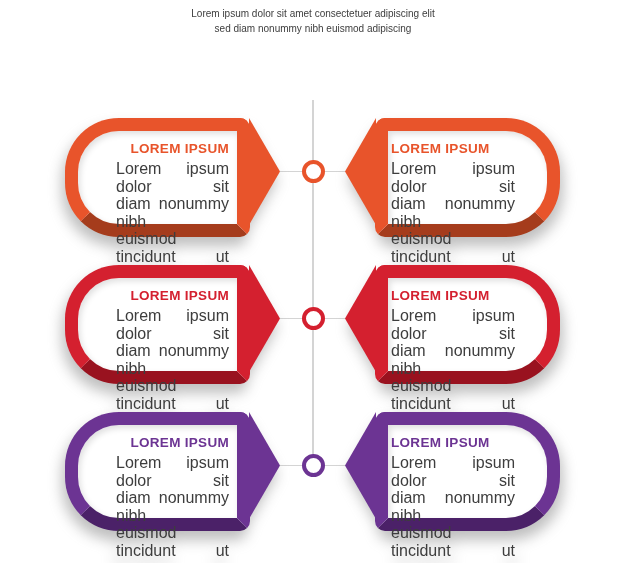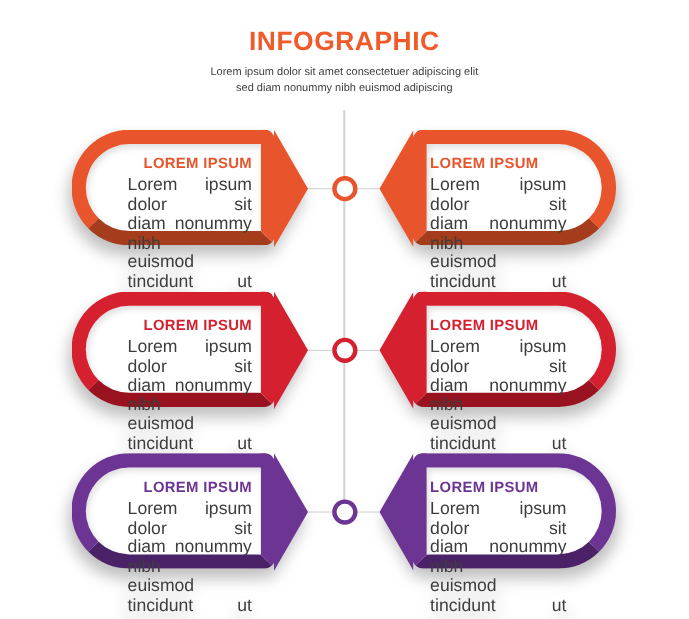--- a/index.html
+++ b/index.html
@@ -23,21 +23,21 @@
   .vline { position:absolute; left:312px; top:100px; width:1.5px; height:366px; background:var(--line); }
   .hline { position:absolute; height:1.5px; width:22px; background:var(--line); }
   .hline.l { left:280px; } .hline.r { left:324px; }
   .node {
     position:absolute; left:302px; width:15px; height:15px; background:#fff;
     border:4px solid var(--c); border-radius:50%;
   }
 
   
   .card {
-    position:absolute; box-sizing:border-box; width:185px; height:105px;
+    position:absolute; box-sizing:border-box; width:185px; height:119px;
     background:#fff; border:13px solid var(--c); border-bottom-color:var(--cd);
     box-shadow: inset 2px 3px 6px rgba(0,0,0,.13);
   }
   .card.left  { left:65px;  border-radius:54px 10px 10px 54px; padding:10px 8px 0 38px;
                 filter:drop-shadow(-3px 9px 7px rgba(110,110,110,.45)); }
   .card.right { left:375px; border-radius:10px 54px 54px 10px; padding:10px 32px 0 3px;
                 filter:drop-shadow(3px 9px 7px rgba(110,110,110,.45)); }
   .r1 { top:118px; } .r2 { top:265px; } .r3 { top:412px; }
 
   .pointer { position:absolute; top:-13px; width:31px; height:107px; background:var(--c); }
@@ -49,21 +49,20 @@
   .card.right .card-title { text-align:left; }
   .card-body { margin-top:4px; font-size:16px; line-height:17.5px; color:var(--text); }
   .card-body span { display:block; text-align:justify; text-align-last:justify; }
 </style>
 </head>
 <body>
 
 <div id="stage" style="--title: #f15a29; --text: #3d3d3d; --line: #d4d4d4;">
 
   <div class="header">
-    <div class="page-title">INFOGRAPHIC</div>
     <div class="subtitle">
       <span>Lorem ipsum dolor sit amet consectetuer adipiscing elit</span>
       <span>sed diam nonummy nibh euismod adipiscing</span>
     </div>
   </div>
 
   <div class="vline"></div>
 
   <div class="hline l" style="top:170.75px"></div>
   <div class="hline r" style="top:170.75px"></div>

